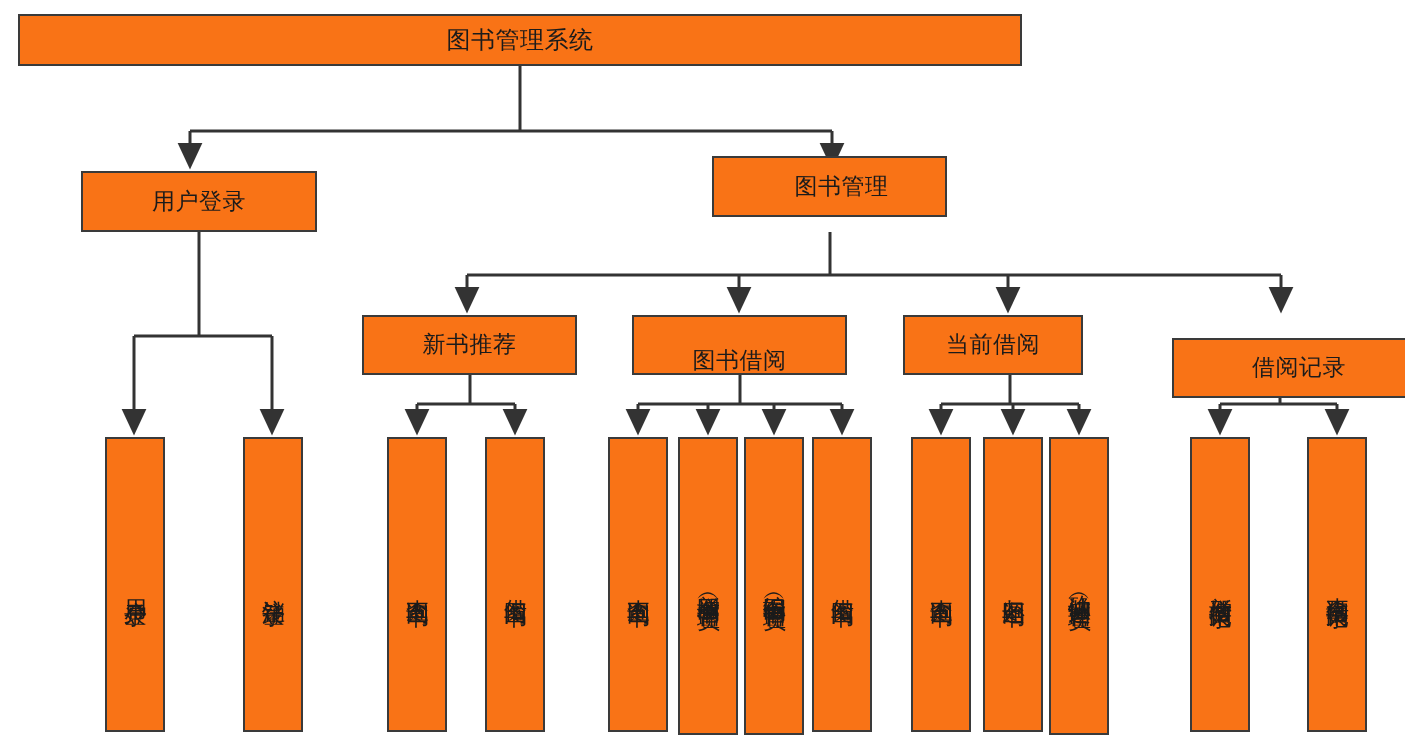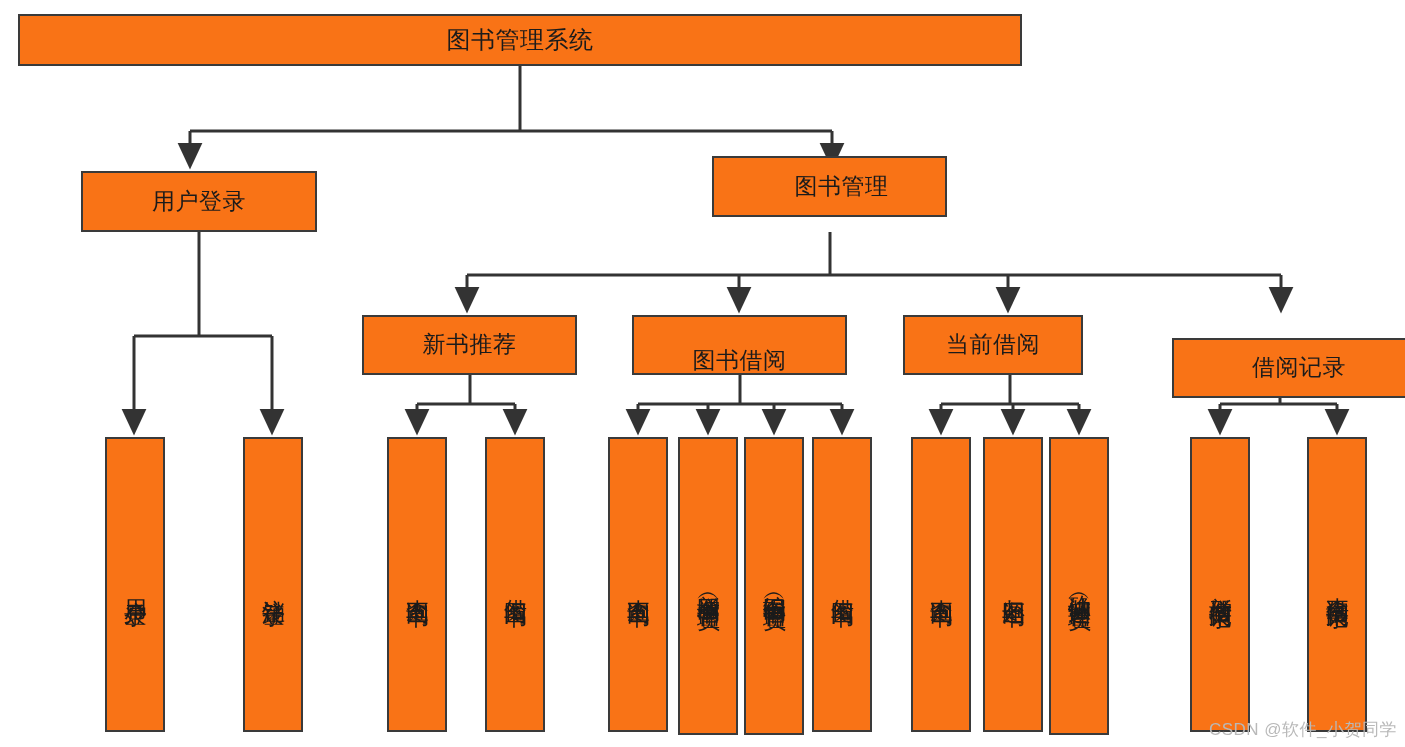--- a/index.html
+++ b/index.html
@@ -198,15 +198,14 @@
     <span class="node-label-v">确认归还（管理员）</span>
   </div>
 
   <div class="node-box leaf" style="left:1190px; top:437px; width:60px; height:295px;">
     <span class="node-label-v">新增借阅记录</span>
   </div>
   <div class="node-box leaf" style="left:1307px; top:437px; width:60px; height:295px;">
     <span class="node-label-v">查询借阅记录</span>
   </div>
 
-  <div id="watermark">CSDN @软件_小贺同学</div>
 
 </div>
 
 </body></html>

